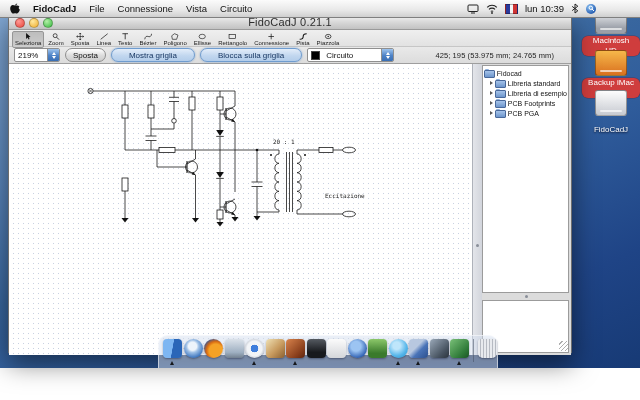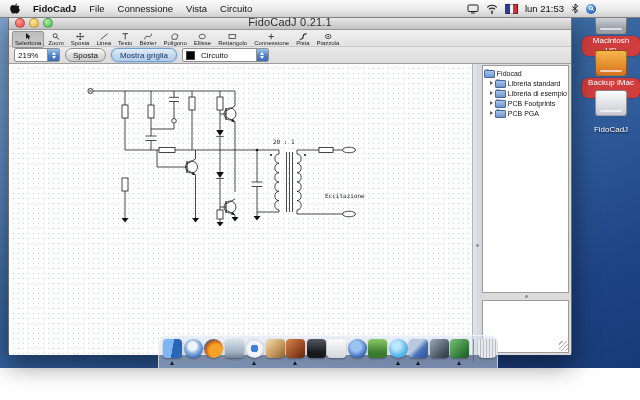--- a/index.html
+++ b/index.html
@@ -43,21 +43,21 @@
     background:linear-gradient(#e9e9e9,#dcdcdc);border-bottom:1px solid #9e9e9e;font-size:8px;color:#111}
   .combo{display:flex;align-items:center;height:12px;background:#fff;border:1px solid #8f8f8f;border-radius:2px;overflow:hidden}
   .combo .cval{padding:12px 3px;min-width:26px}
   .stepper{width:11px;height:12px;background:linear-gradient(#9ec4ee,#4d82c6 55%,#3a6fb4);
     display:flex;flex-direction:column;align-items:center;justify-content:center;gap:1px;border-left:1px solid #8f8f8f}
   .stepper i{display:block;width:0;height:0;border-left:2.5px solid transparent;border-right:2.5px solid transparent}
   .stepper .up{border-bottom:3px solid #fff}
   .stepper .dn{border-top:3px solid #fff}
   .aquabtn{height:12px;padding:0 7px;border-radius:7px;border:1px solid #8e8e8e;
     background:linear-gradient(#ffffff,#dcdcdc 55%,#cdcdcd);display:flex;align-items:center;font-size:8px}
-  .togglebtn{height:12px;padding:0 8px;border-radius:7px;border:1px solid #6f9ccf;
+  .togglebtn{height:12px;padding:0 17px;border-radius:7px;border:1px solid #6f9ccf;
     background:linear-gradient(#e3edf9,#c2d7ef 55%,#b3cdea);box-shadow:0 0 2px rgba(90,140,200,.8);
     display:flex;align-items:center;font-size:8px;color:#13325e}
   .swatch{width:7px;height:7px;background:#000;border:1px solid #444;margin:0 3px 0 3px}
   .coords{margin-left:auto;font-size:7.5px;color:#222;padding-right:12px;letter-spacing:.1px}
 
   .mainrow{display:flex;height:291px}
   .canvas{position:relative;width:478px;height:100%;background:#fff;
     background-image:radial-gradient(#c9d1e1 0.6px,rgba(0,0,0,0) 0.7px);background-size:5px 5px;background-position:2px 2px;
     border-right:1px solid #aeb2ba}
   .canvas svg{position:absolute;left:0;top:0}
@@ -138,21 +138,21 @@
             <path d="M4 9 H8" stroke="#222" stroke-width="1"></path>
           </svg>
       </span>
       <span style="display:flex">
         <svg width="12" height="10" viewBox="0 0 12 10">
             <path d="M1.2 3.4 A6.4 6.4 0 0 1 10.8 3.4 M3 5.4 A4.2 4.2 0 0 1 9 5.4 M4.8 7.4 A2 2 0 0 1 7.2 7.4" fill="none" stroke="#222" stroke-width="1.1"></path>
             <circle cx="6" cy="9" r="0.9" fill="#222"></circle>
           </svg>
       </span>
       <span class="flag"></span>
-      <span>lun 21:53</span>
+      <span>lun 10:39</span>
       <span style="display:flex">
         <svg width="8" height="11" viewBox="0 0 8 11">
             <path d="M4 1 V10 M4 1 L6.8 3.2 L1.2 7.6 M4 10 L6.8 7.8 L1.2 3.4" fill="none" stroke="#222" stroke-width="1"></path>
           </svg>
       </span>
       <span class="spot">
         <svg width="7" height="7" viewBox="0 0 7 7">
             <circle cx="2.8" cy="2.8" r="1.7" fill="none" stroke="#fff" stroke-width="1"></circle>
             <path d="M4 4 L6 6" stroke="#fff" stroke-width="1"></path>
           </svg>
@@ -254,28 +254,32 @@
             <i class="up"></i>
             <i class="dn"></i>
           </span>
       </div>
       <div class="aquabtn">
         <span>Sposta</span>
       </div>
       <div class="togglebtn">
         <span>Mostra griglia</span>
       </div>
+      <div class="togglebtn">
+        <span>Blocca sulla griglia</span>
+      </div>
       <div class="combo">
         <span class="swatch"></span>
         <span class="cval" style="min-width:52px">Circuito</span>
         <span class="stepper">
             <i class="up"></i>
             <i class="dn"></i>
           </span>
       </div>
+      <span class="coords">425; 195 (53.975 mm; 24.765 mm)</span>
     </div>
 
     <div class="mainrow">
       <div class="canvas">
         <svg width="478" height="291" viewBox="0 0 478 291">
           <g stroke="#1a1a1a" stroke-width="0.8" fill="none">
 
             <g>
                 <circle cx="81.5" cy="27" r="2.6"></circle>
                 <path d="M80 25.6 L83 28.4 M83 25.6 L80 28.4" stroke-width="0.6"></path>

